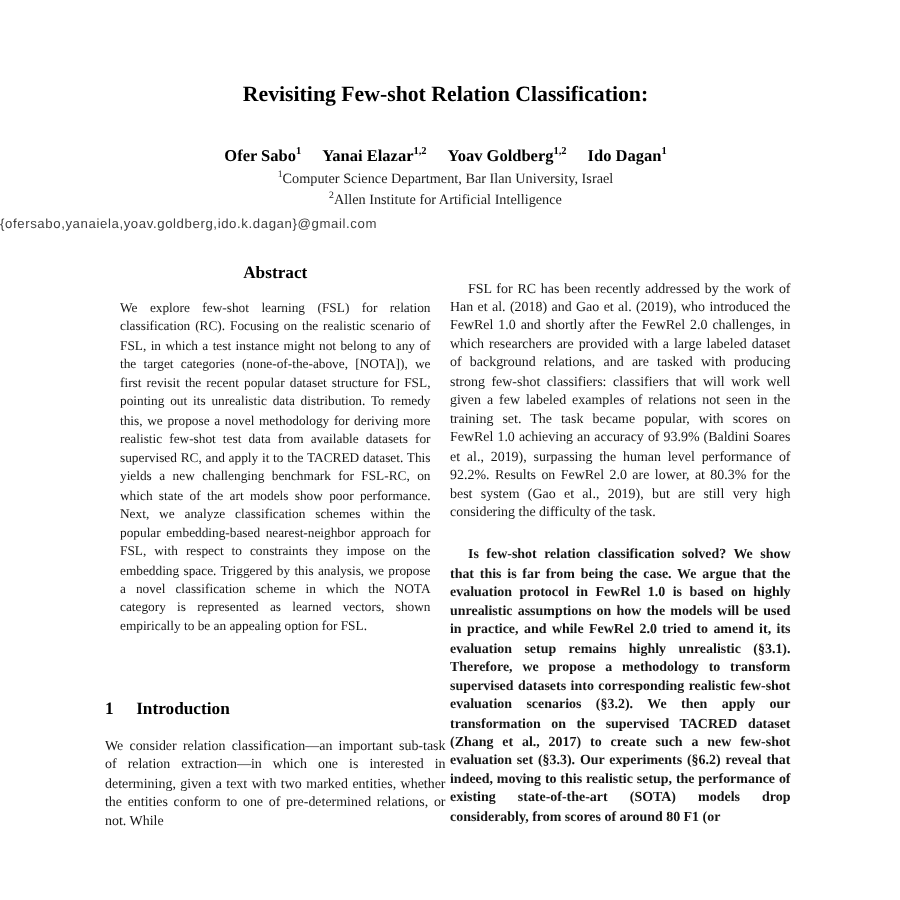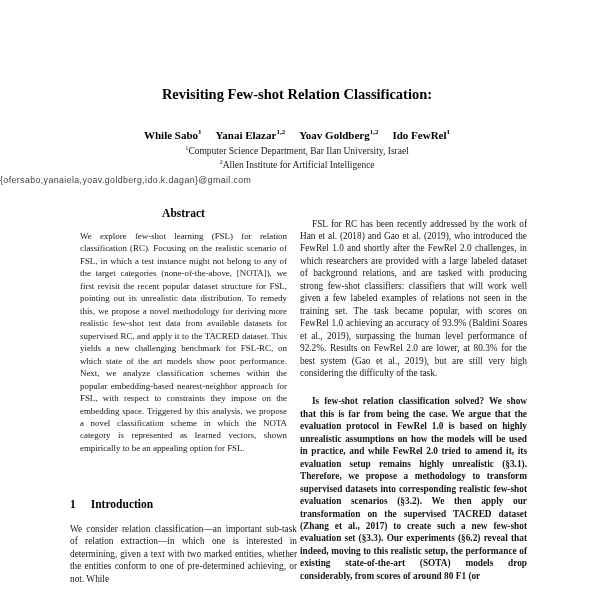--- a/index.html
+++ b/index.html
@@ -7,21 +7,21 @@
   body {
     background: #ffffff;
     font-family: "Liberation Serif", serif;
     color: #161616;
     overflow: hidden;
   }
   .page {
     position: relative;
     width: 594px;
     height: 600px;
-    padding-top: 84px;
+    padding-top: 53px;
     background: #ffffff;
   }
   .title-block {
     text-align: center;
     font-weight: bold;
     font-size: 14.5px;
     line-height: 1.45;
     color: #000000;
   }
   .authors-line {
@@ -89,38 +89,38 @@
 </head>
 <body>
 
 <div class="page">
 
   <div class="title-block">
     <div>Revisiting Few-shot Relation Classification:</div>
   </div>
 
   <div class="authors-line">
-    <span class="author"><span>While Sabo</span><sup>1</sup></span><span class="author"><span>Yanai Elazar</span><sup>1,2</sup></span><span class="author"><span>Yoav Goldberg</span><sup>1,2</sup></span><span class="author"><span>Ido FewRel</span><sup>1</sup></span>
+    <span class="author"><span>Ofer Sabo</span><sup>1</sup></span><span class="author"><span>Yanai Elazar</span><sup>1,2</sup></span><span class="author"><span>Yoav Goldberg</span><sup>1,2</sup></span><span class="author"><span>Ido Dagan</span><sup>1</sup></span>
   </div>
 
   <div class="affil-block">
     <div class="affil-line"><sup>1</sup><span>Computer Science Department, Bar Ilan University, Israel</span></div>
     <div class="affil-line"><sup>2</sup><span>Allen Institute for Artificial Intelligence</span></div>
     <div class="email-line">{ofersabo,yanaiela,yoav.goldberg,ido.k.dagan}@gmail.com</div>
   </div>
 
   <div class="columns">
 
     <div class="col">
       <div class="abstract-heading">Abstract</div>
       <div class="abstract-body">We explore few-shot learning (FSL) for relation classification (RC). Focusing on the realistic scenario of FSL, in which a test instance might not belong to any of the target categories (none-of-the-above, [NOTA]), we first revisit the recent popular dataset structure for FSL, pointing out its unrealistic data distribution. To remedy this, we propose a novel methodology for deriving more realistic few-shot test data from available datasets for supervised RC, and apply it to the TACRED dataset. This yields a new challenging benchmark for FSL-RC, on which state of the art models show poor performance. Next, we analyze classification schemes within the popular embedding-based nearest-neighbor approach for FSL, with respect to constraints they impose on the embedding space. Triggered by this analysis, we propose a novel classification scheme in which the NOTA category is represented as learned vectors, shown empirically to be an appealing option for FSL.</div>
       <div class="section-heading">
         <span class="sec-num">1</span><span>Introduction</span>
       </div>
-      <p class="body-par">We consider relation classification—an important sub-task of relation extraction—in which one is interested in determining, given a text with two marked entities, whether the entities conform to one of pre-determined achieving, or not. While</p>
+      <p class="body-par">We consider relation classification—an important sub-task of relation extraction—in which one is interested in determining, given a text with two marked entities, whether the entities conform to one of pre-determined relations, or not. While</p>
     </div>
 
     <div class="col">
       <p class="body-par indent">FSL for RC has been recently addressed by the work of Han et al. (2018) and Gao et al. (2019), who introduced the FewRel 1.0 and shortly after the FewRel 2.0 challenges, in which researchers are provided with a large labeled dataset of background relations, and are tasked with producing strong few-shot classifiers: classifiers that will work well given a few labeled examples of relations not seen in the training set. The task became popular, with scores on FewRel 1.0 achieving an accuracy of 93.9% (Baldini Soares et al., 2019), surpassing the human level performance of 92.2%. Results on FewRel 2.0 are lower, at 80.3% for the best system (Gao et al., 2019), but are still very high considering the difficulty of the task.</p>
       <p class="body-par indent par-gap">Is few-shot relation classification solved? We show that this is far from being the case. We argue that the evaluation protocol in FewRel 1.0 is based on highly unrealistic assumptions on how the models will be used in practice, and while FewRel 2.0 tried to amend it, its evaluation setup remains highly unrealistic (§3.1). Therefore, we propose a methodology to transform supervised datasets into corresponding realistic few-shot evaluation scenarios (§3.2). We then apply our transformation on the supervised TACRED dataset (Zhang et al., 2017) to create such a new few-shot evaluation set (§3.3). Our experiments (§6.2) reveal that indeed, moving to this realistic setup, the performance of existing state-of-the-art (SOTA) models drop considerably, from scores of around 80 F1 (or</p>
     </div>
 
   </div>
 
 </div>

